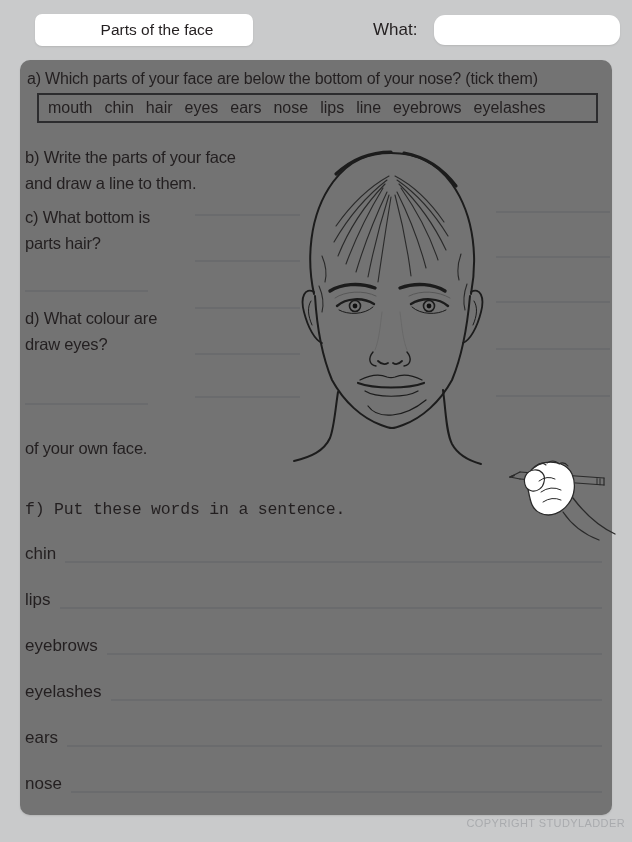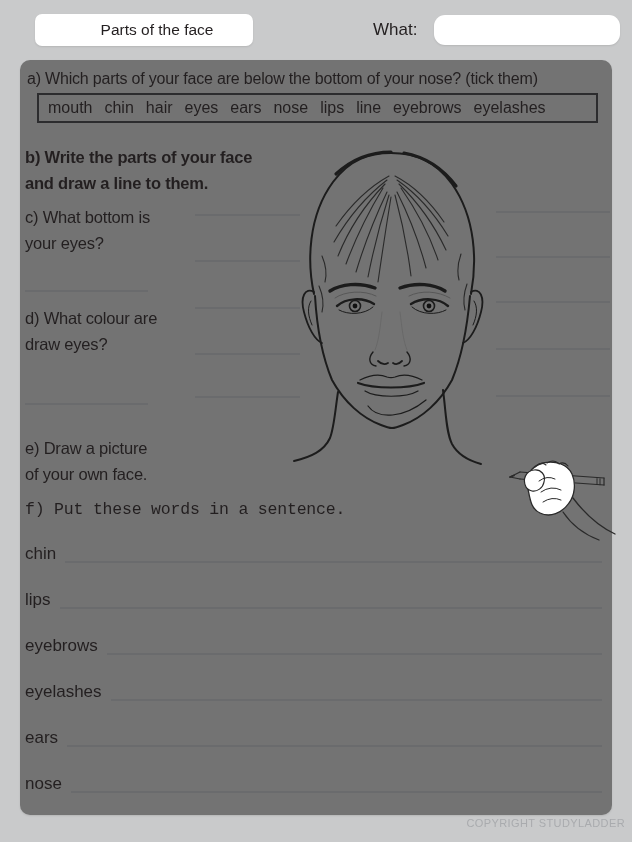--- a/index.html
+++ b/index.html
@@ -19,21 +19,21 @@
   .card{position:absolute;left:20px;top:60px;width:592px;height:755px;background:#737373;
     border-radius:10px;box-shadow:0 1px 2px rgba(0,0,0,0.10);}
 
   .qa{position:absolute;left:7px;top:10px;width:578px;font-size:16px;letter-spacing:-0.2px;}
   .word-bank{position:absolute;left:17px;top:33px;width:561px;height:30px;box-sizing:border-box;
     border:2px solid #2c2c2e;display:flex;align-items:center;padding-left:9px;gap:12px;
     font-size:16px;}
   .wb-word{white-space:nowrap;}
 
   .qtext{position:absolute;left:5px;font-size:16.5px;line-height:26px;letter-spacing:-0.2px;}
-  .qb{top:84px;font-weight:bold;}
+  .qb{top:84px;}
   .qc{top:144px;}
   .qd{top:245px;}
   .qe{top:375px;}
   .qf{top:437px;width:420px;font-family:Liberation Mono, monospace;}
 
   .ans-line{position:absolute;height:0;border-top:2px solid #6a6b6d;}
 
   .face-svg{position:absolute;left:258px;top:84px;}
   .hand-svg{position:absolute;left:485px;top:392px;}
 
@@ -73,30 +73,29 @@
         <span class="wb-word">eyelashes</span>
       </div>
 
     <div class="qtext qb">
       <div>b) Write the parts of your face</div>
       <div>and draw a line to them.</div>
     </div>
 
     <div class="qtext qc">
       <div>c) What bottom is</div>
-      <div>your eyes?</div>
+      <div>parts hair?</div>
     </div>
 
     <div class="qtext qd">
       <div>d) What colour are</div>
       <div>draw eyes?</div>
     </div>
 
     <div class="qtext qe">
-      <div>e) Draw a picture</div>
       <div>of your own face.</div>
     </div>
 
     <div class="qtext qf">f) Put these words in a sentence.</div>
 
     <div class="ans-line" style="left:5px;top:230px;width:123px;"></div>
 
     <div class="ans-line" style="left:5px;top:343px;width:123px;"></div>
 
     <div class="ans-line" style="left:175px;top:154px;width:105px;"></div>

